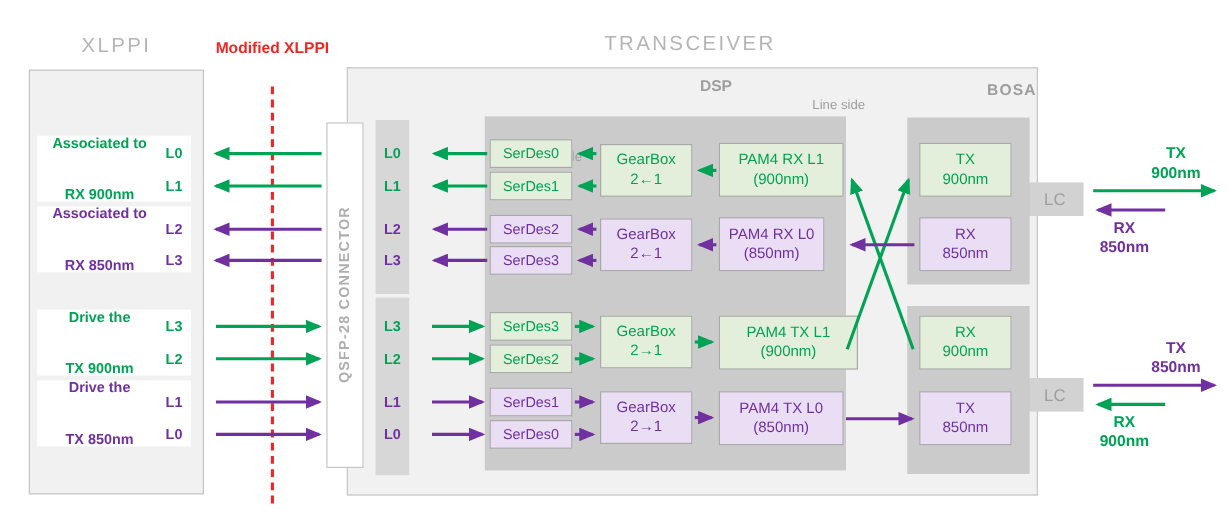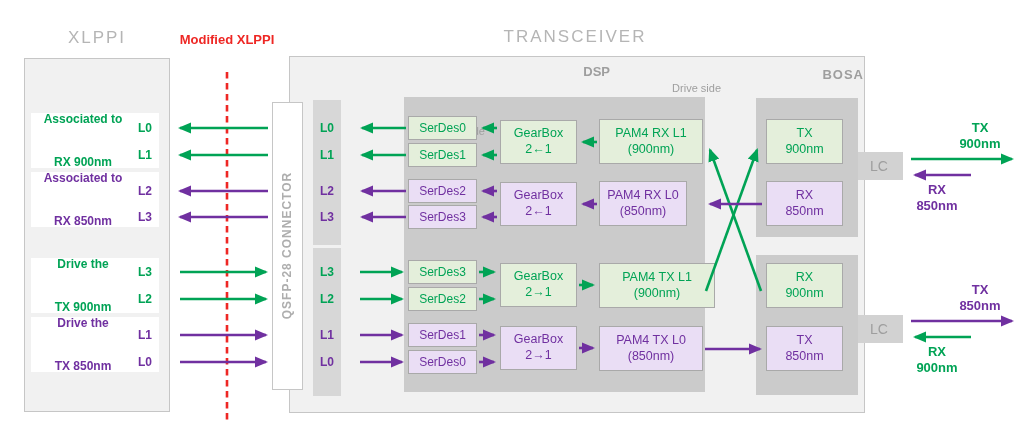--- a/index.html
+++ b/index.html
@@ -72,21 +72,21 @@
 
   <div class="abs inner-panel" style="left:404px;top:97px;width:301px;height:295px;"></div>
 
   <div class="abs inner-panel" style="left:756px;top:98px;width:102px;height:139px;"></div>
   <div class="abs inner-panel" style="left:756px;top:255px;width:102px;height:140px;"></div>
 
   <div class="abs gray-title" style="left:24px;top:28px;width:146px;">XLPPI</div>
   <div class="abs gray-title" style="left:460px;top:27px;width:230px;">TRANSCEIVER</div>
   <div class="abs gray-label" style="left:490px;top:64px;width:120px;font-size:13px;font-weight:600;">DSP</div>
   <div class="abs gray-label" style="left:395px;top:81px;width:90px;font-size:11px;margin-top:44px;">System side</div>
-  <div class="abs gray-label" style="left:631px;top:82px;width:90px;font-size:11px;">Drive side</div>
+  <div class="abs gray-label" style="left:631px;top:82px;width:90px;font-size:11px;">Line side</div>
   <div class="abs gray-label" style="left:744px;top:67px;width:120px;font-size:13px;font-weight:600;letter-spacing:1px;">BOSA</div>
 
   <div class="abs red-label" style="left:148px;top:31px;width:158px;">
     <div>Modified XLPPI</div>
   </div>
 
   <div class="abs whitebox" style="left:31px;top:113px;width:128px;height:55px;">
     <div class="host-label green-t">
       <span>Associated to</span>
       <span>RX 900nm</span>

